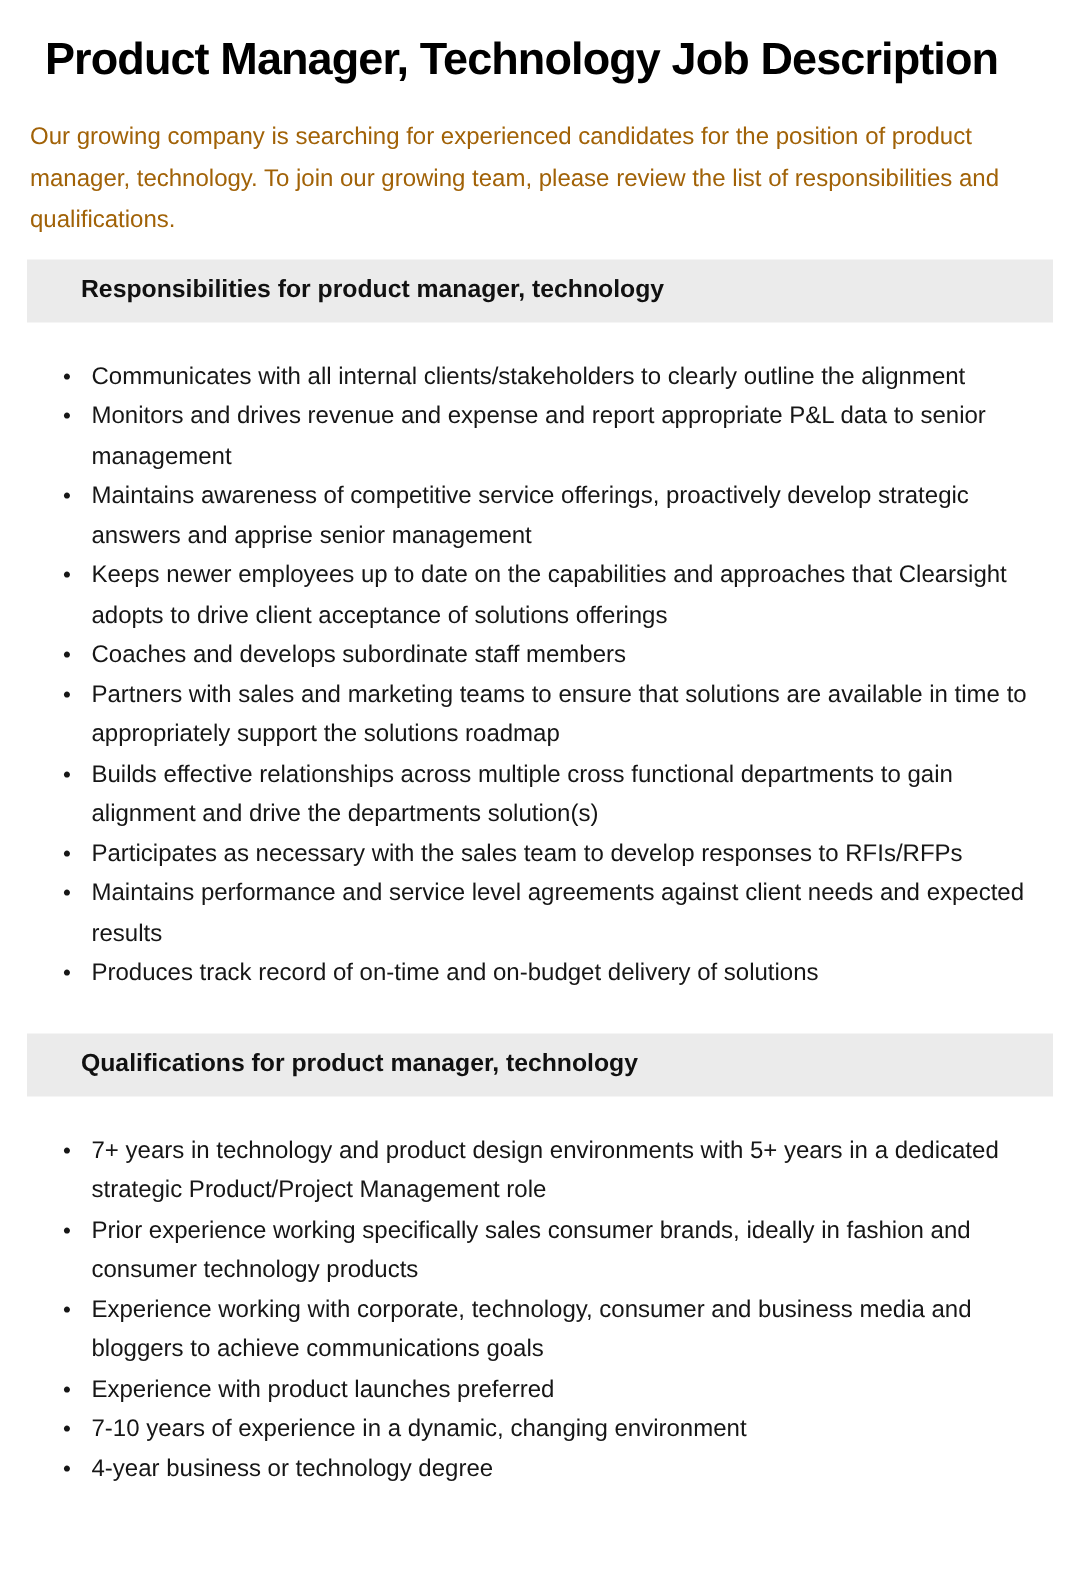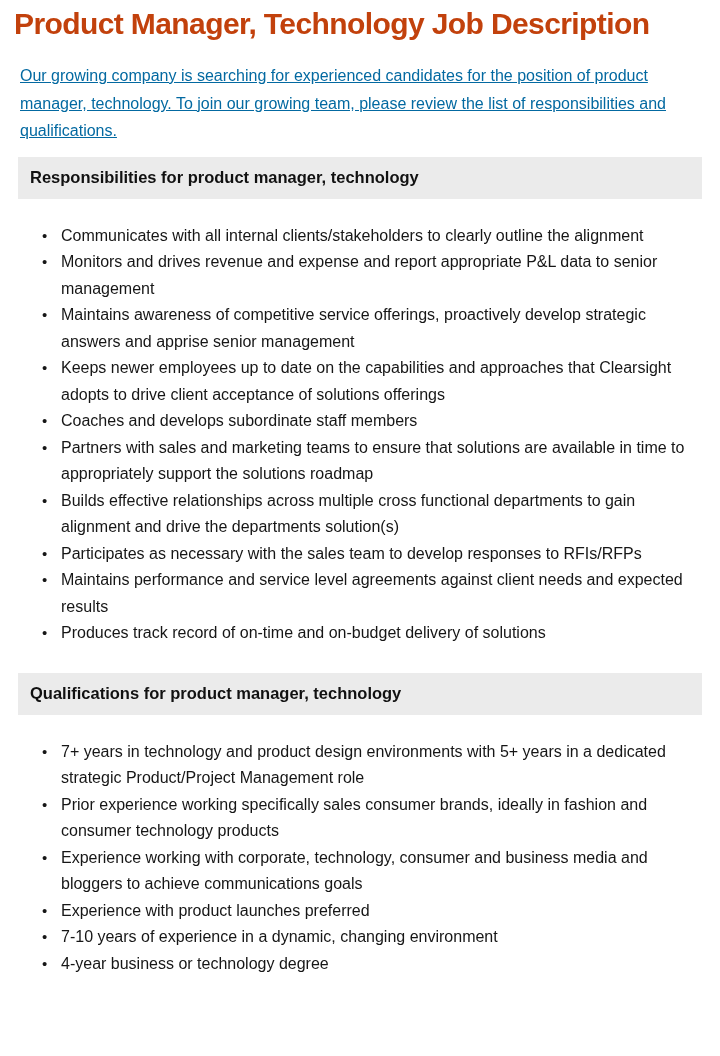--- a/index.html
+++ b/index.html
@@ -10,44 +10,43 @@
   }
   body {
     width: 720px;
     height: 1056px;
     overflow: hidden;
     color: #141414;
     font-family: "Liberation Sans", sans-serif;
     -webkit-font-smoothing: antialiased;
   }
   .doc-title {
-    margin: 0;
+    margin: 16px;
     padding: 5px 8px 0 14px;
     font-size: 30px;
     line-height: 37px;
     font-weight: 700;
     letter-spacing: -0.6px;
-    color: #c2410c;
+    color: #000000;
     white-space: nowrap;
   }
   .intro {
     margin: 20px 12px 0 0;
     padding: 0 26px 0 20px;
     font-size: 16px;
     line-height: 27.5px;
-    color: #0369a1;
-    text-decoration: underline;
+    color: #a16207;
   }
   .section-bar {
     margin: 12px 18px 0 18px;
     height: 42px;
     background: #ebebeb;
     display: flex;
     align-items: center;
-    padding-left: 12px;
+    padding-left: 36px;
     font-size: 16.5px;
     font-weight: 700;
     color: #111111;
   }
   .bullet-list {
     list-style: none;
     margin: 24px 0 26px 0;
     padding: 0 20px 0 0;
   }
   .bullet-item {

